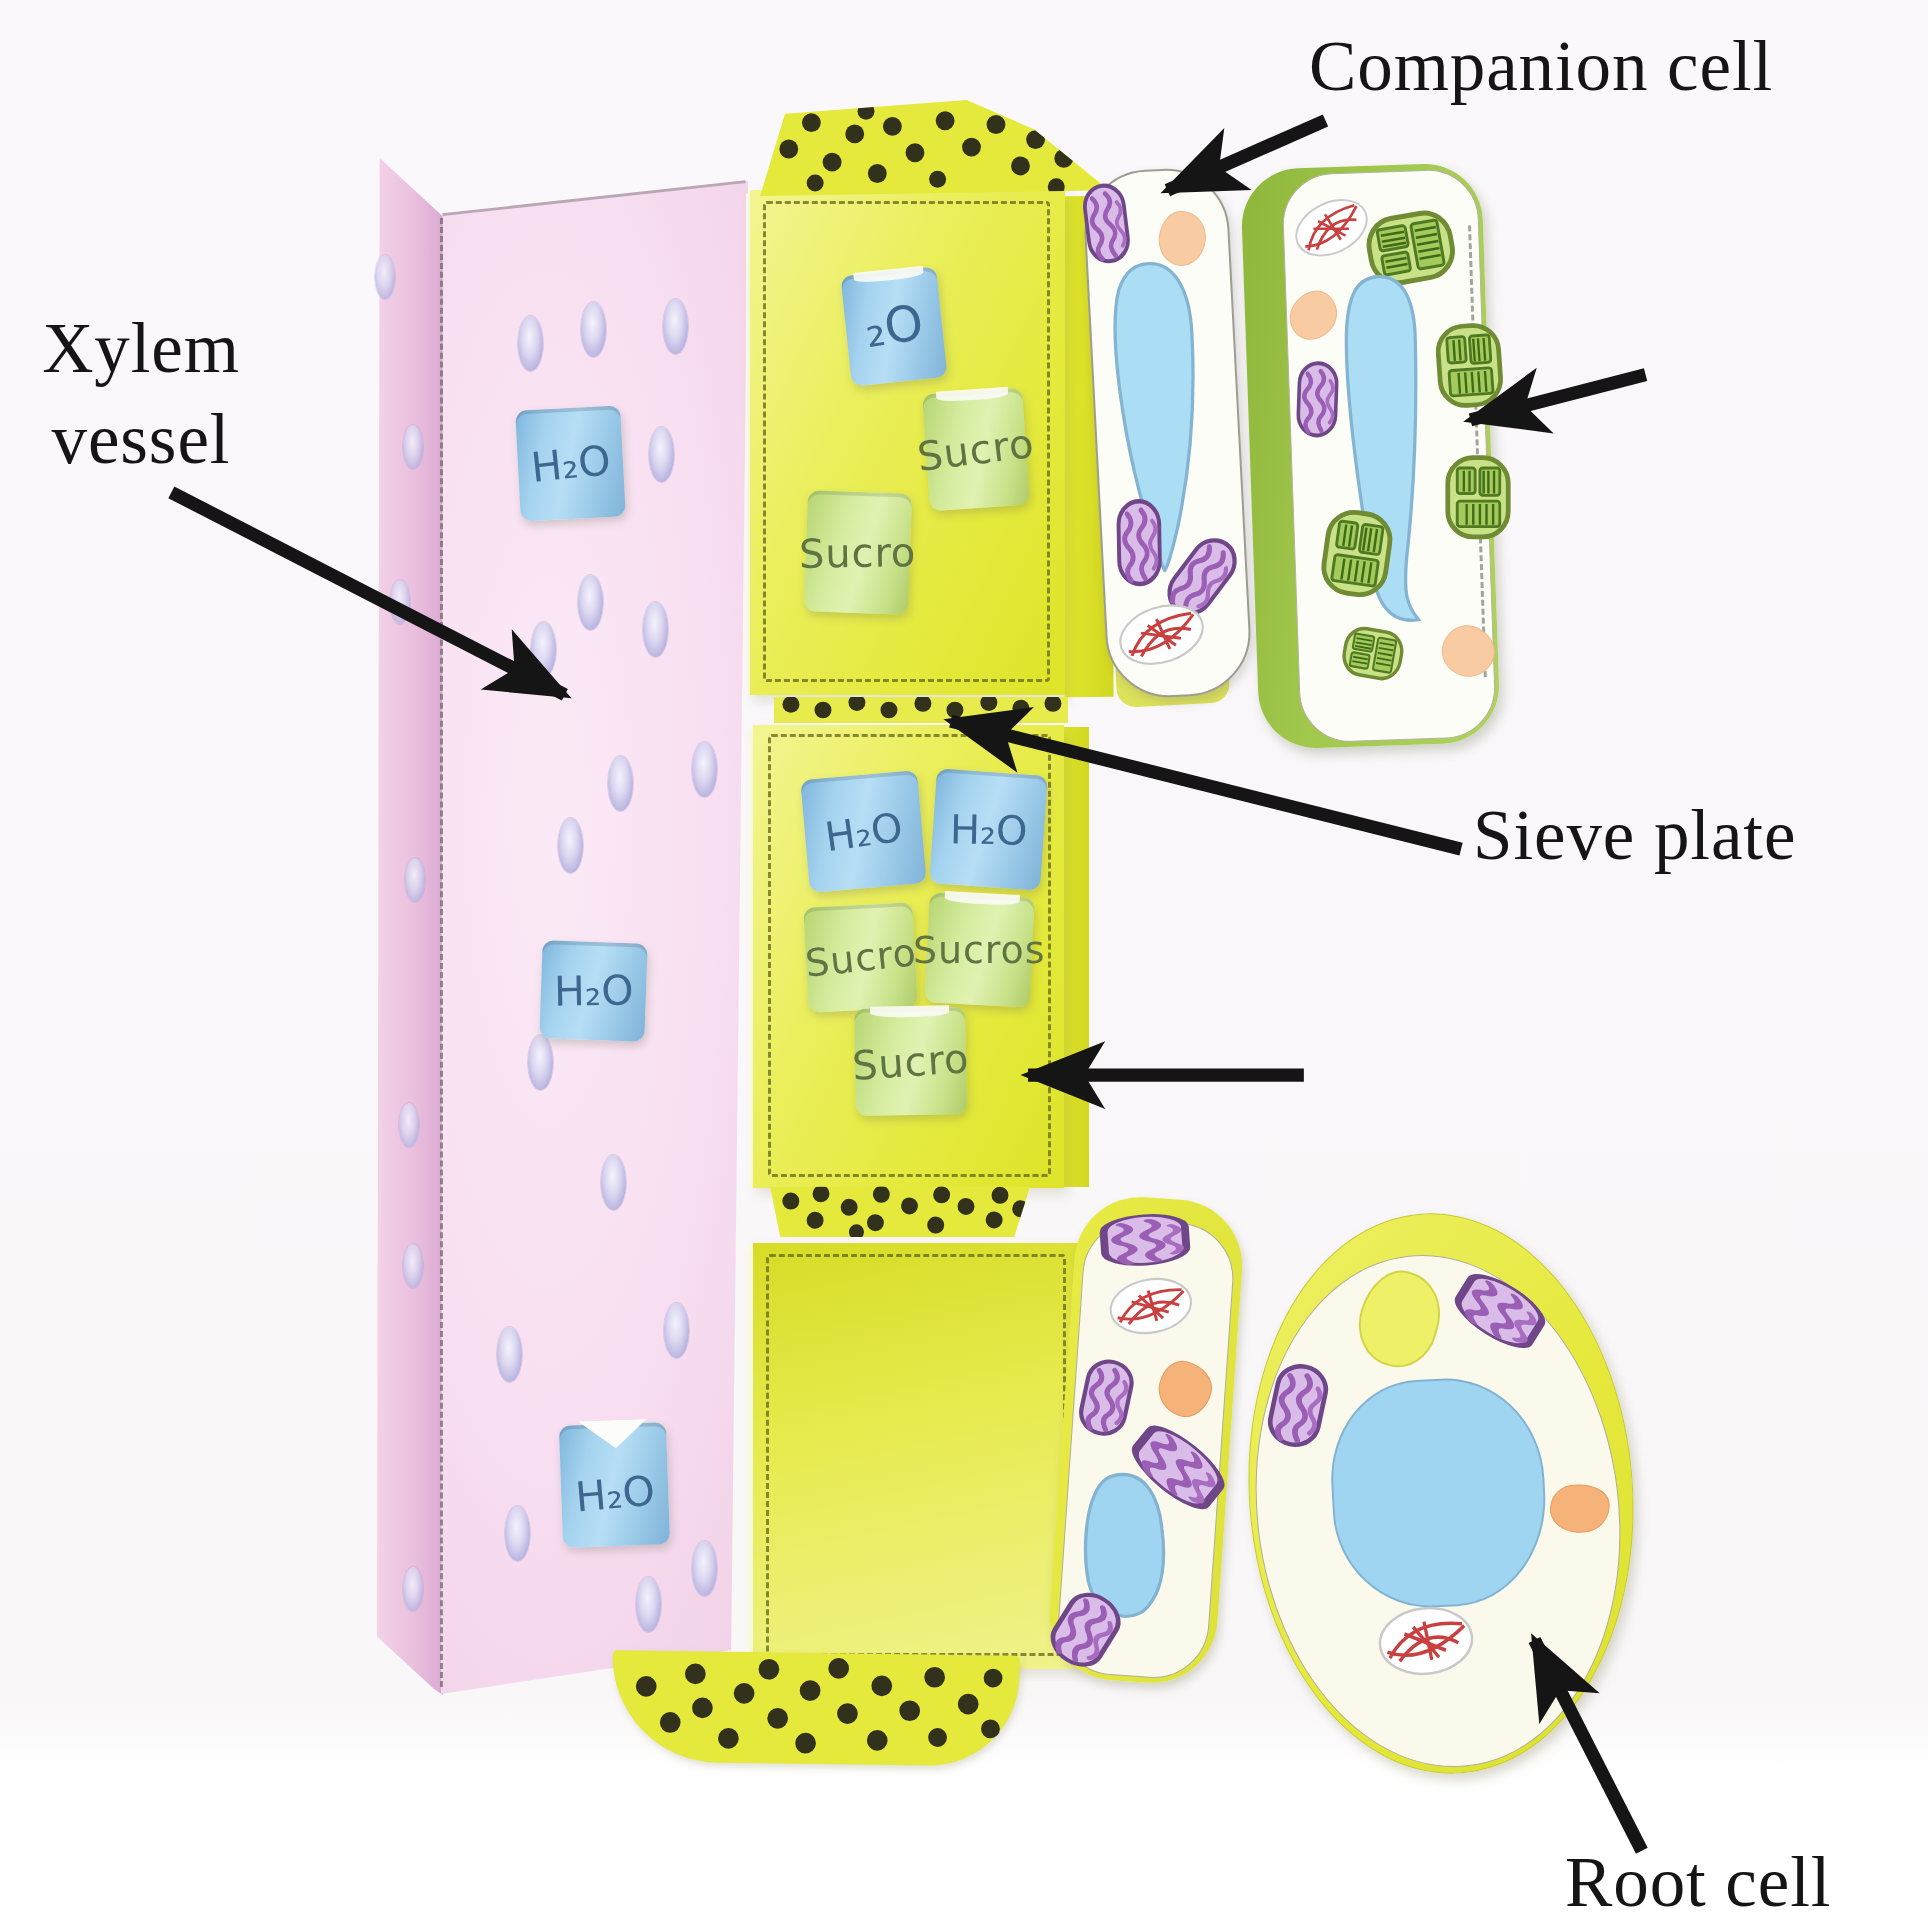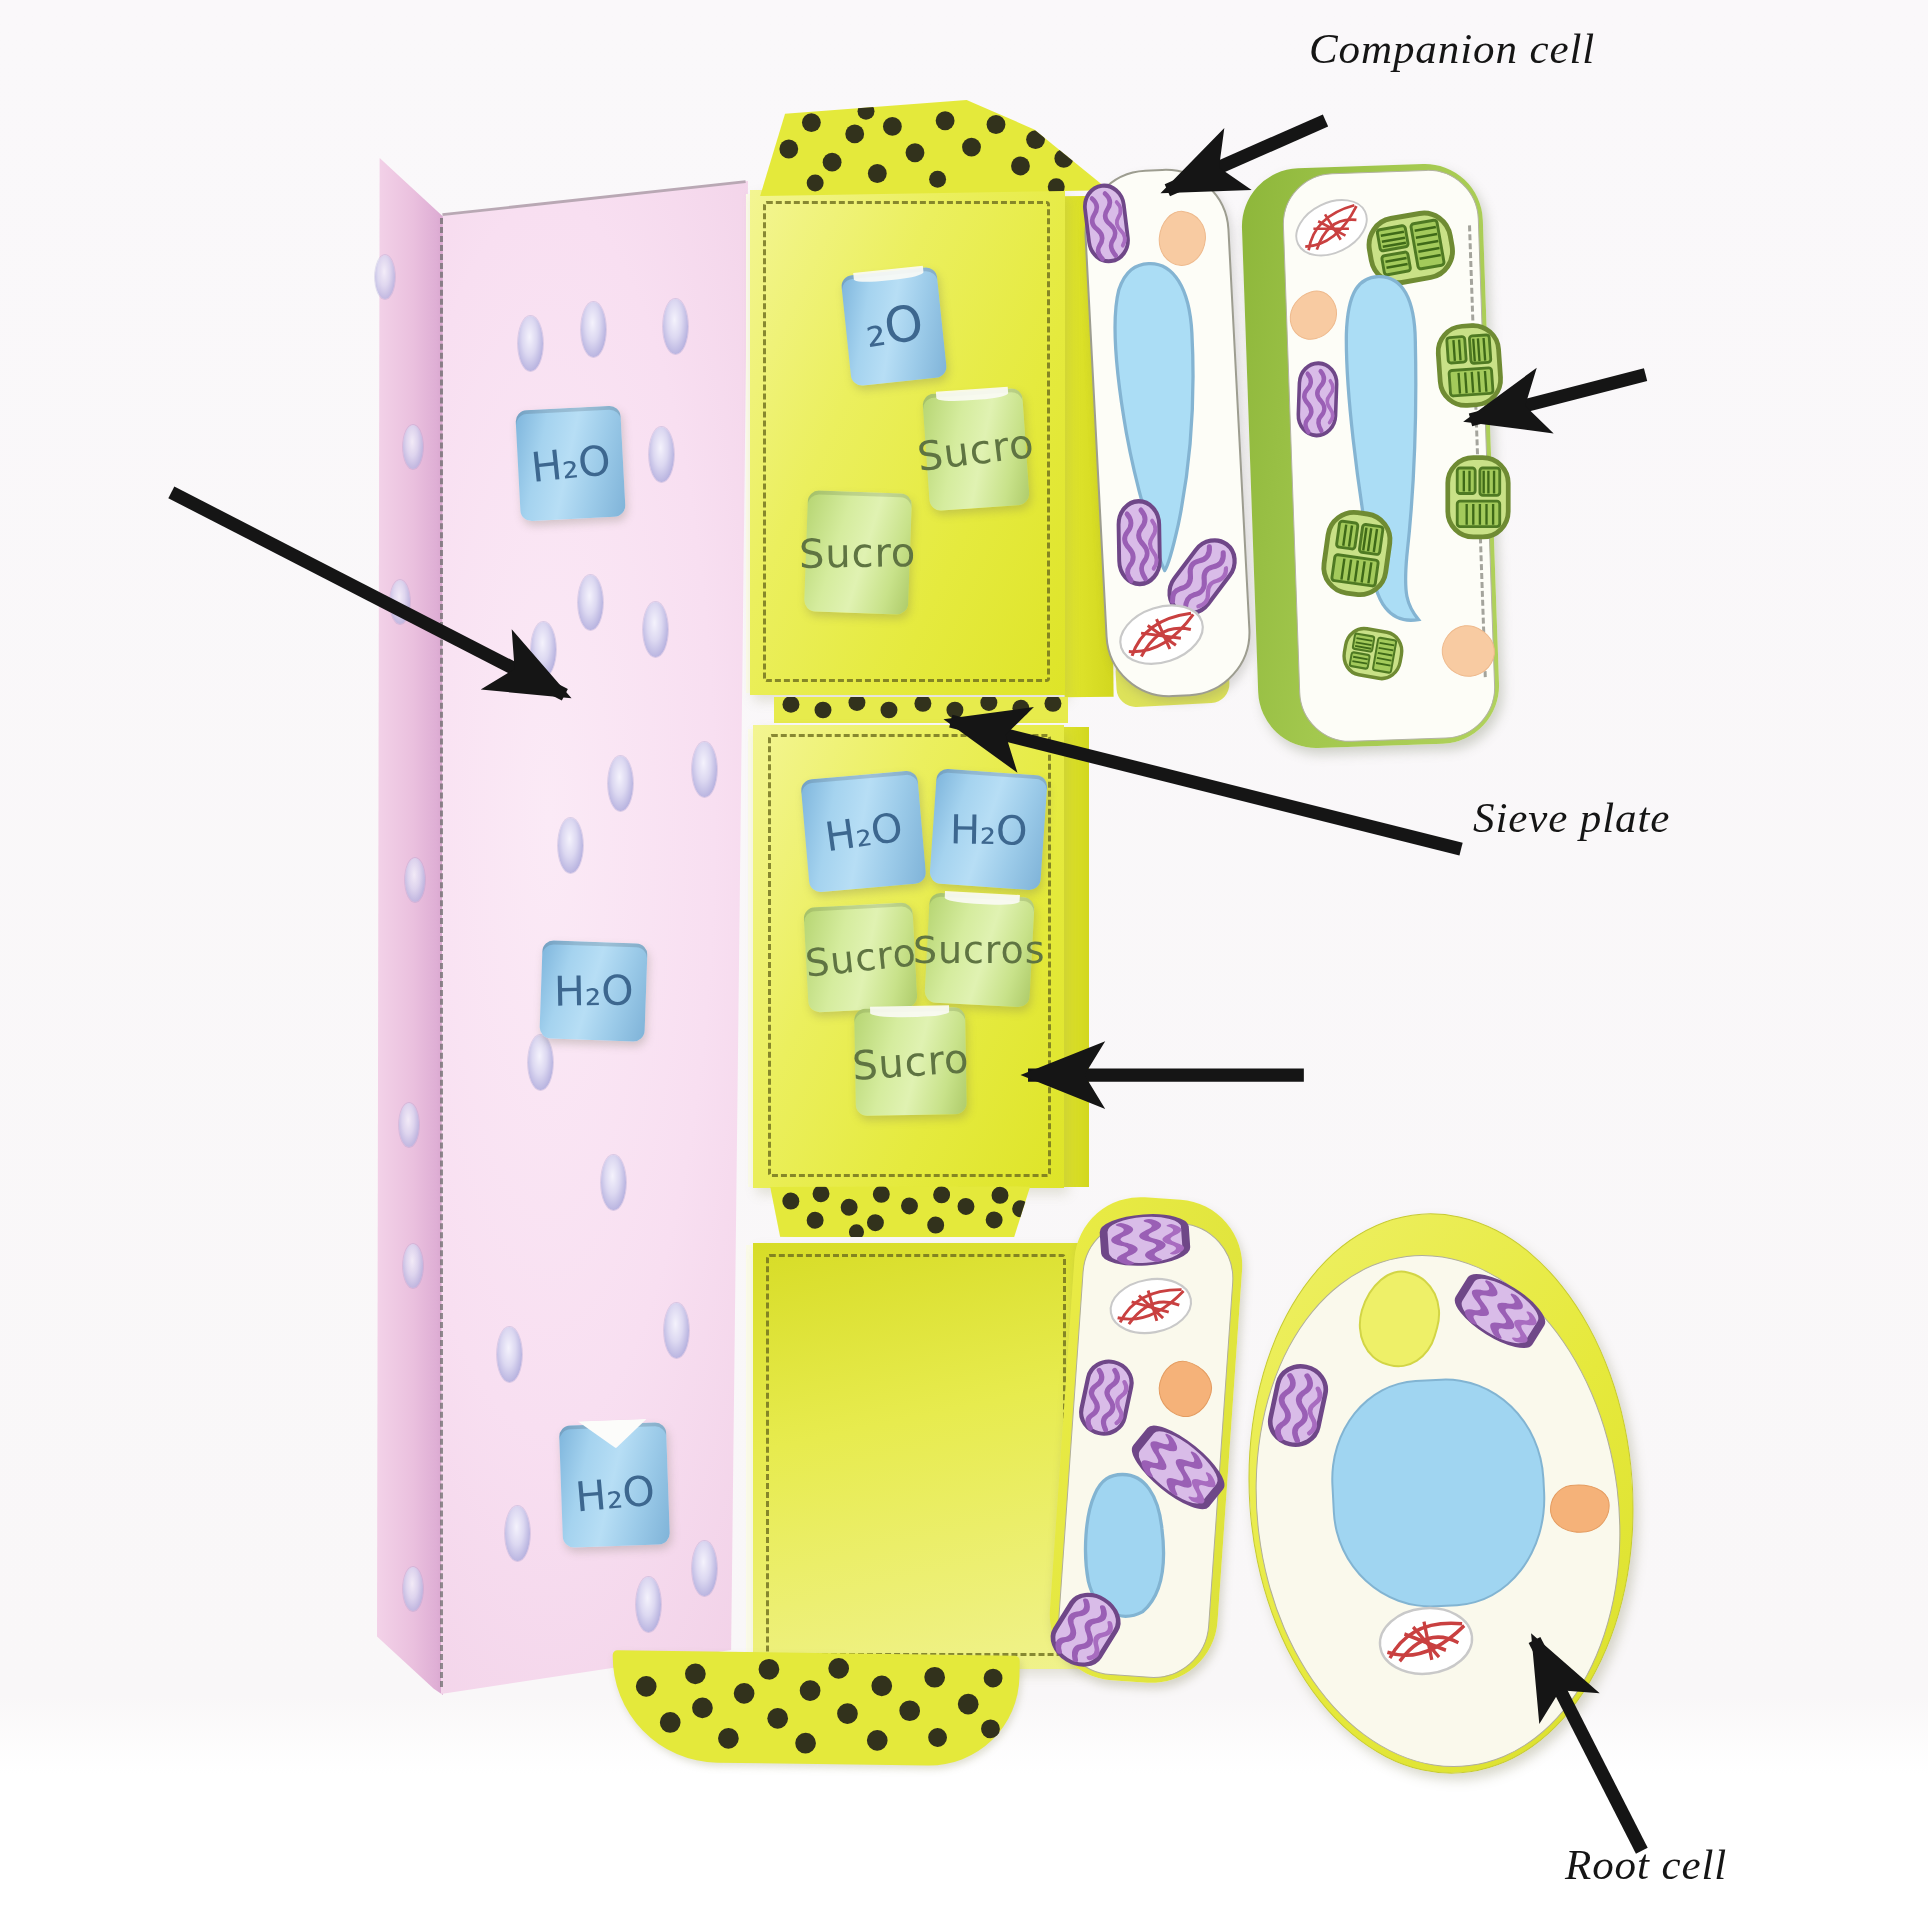--- a/index.html
+++ b/index.html
@@ -1,22 +1,22 @@
 <!DOCTYPE html>
 <html style="font-size:15px"><head>
 <meta charset="utf-8">
 <style>
   html,body{margin:0;padding:0;background:#ffffff;}
   #canvas{position:relative;width:1928px;height:1928px;overflow:hidden;
           background:linear-gradient(180deg,#faf8fa 0%,#f9f7f8 88%,#ffffff 92%);
           font-family:"Liberation Serif",serif;}
   .abs{position:absolute;}
   
-  .label{position:absolute;color:#151515;font-size:43px;line-height:1.28;
-         letter-spacing:0.9px;white-space:nowrap;font-style:italic;}
+  .label{position:absolute;color:#151515;font-size:71px;line-height:1.28;
+         letter-spacing:0.9px;white-space:nowrap;}
   .label.center{text-align:center;}
   
   #xylem-flap{left:377px;top:158px;width:66px;height:1537px;
       background:linear-gradient(90deg,#f3d2e8 0%,#eac0de 55%,#dfafd5 90%,#d9a7cf 100%);
       clip-path:polygon(4% 0%,100% 3.8%,100% 100%,86% 99.6%,0% 96.2%);}
   #xylem-main{left:441px;top:181px;width:307px;height:1516px;
       background:radial-gradient(120% 90% at 35% 42%,#fbeaf6 0%,#f8dff1 45%,#f2d2e8 80%,#eecbe4 100%);
       clip-path:polygon(0.6% 2.3%,100% 0%,94.5% 96.9%,0% 99.8%);
       box-shadow:5.6px 7.5px 13px rgba(150,130,150,.18);}
   #xylem-crease{left:440px;top:218px;width:2.8px;height:1469px;border-left:3.8px dashed #6f6f6f;opacity:.75;}
@@ -372,18 +372,22 @@
     </defs>
     <path d="M470,228 L792,193" stroke="#b9a8b4" stroke-width="3" fill="none"></path>
     <line x1="182" y1="523" x2="600" y2="738" stroke="#151515" stroke-width="14" marker-end="url(#ah)"></line>
     <line x1="1408" y1="128" x2="1240" y2="202" stroke="#151515" stroke-width="14" marker-end="url(#ah)"></line>
     <line x1="1748" y1="398" x2="1562" y2="446" stroke="#151515" stroke-width="14" marker-end="url(#ah)"></line>
     <line x1="1552" y1="902" x2="1010" y2="766" stroke="#151515" stroke-width="14" marker-end="url(#ah)"></line>
     <line x1="1385" y1="1142" x2="1092" y2="1142" stroke="#151515" stroke-width="14" marker-end="url(#ah)"></line>
     <line x1="1744" y1="1966" x2="1630" y2="1742" stroke="#151515" stroke-width="14" marker-end="url(#ah)"></line>
   </svg>
 
+  <div class="label center" style="left:28px;top:303px;width:226px">
+    <div>Xylem</div>
+    <div>vessel</div>
+  </div>
   <div class="label" style="left:1309px;top:21px">Companion cell</div>
   <div class="label" style="left:1473px;top:790px">Sieve plate</div>
   <div class="label" style="left:1565px;top:1837px">Root cell</div>
 
 </div>
 
 
 </body></html>

